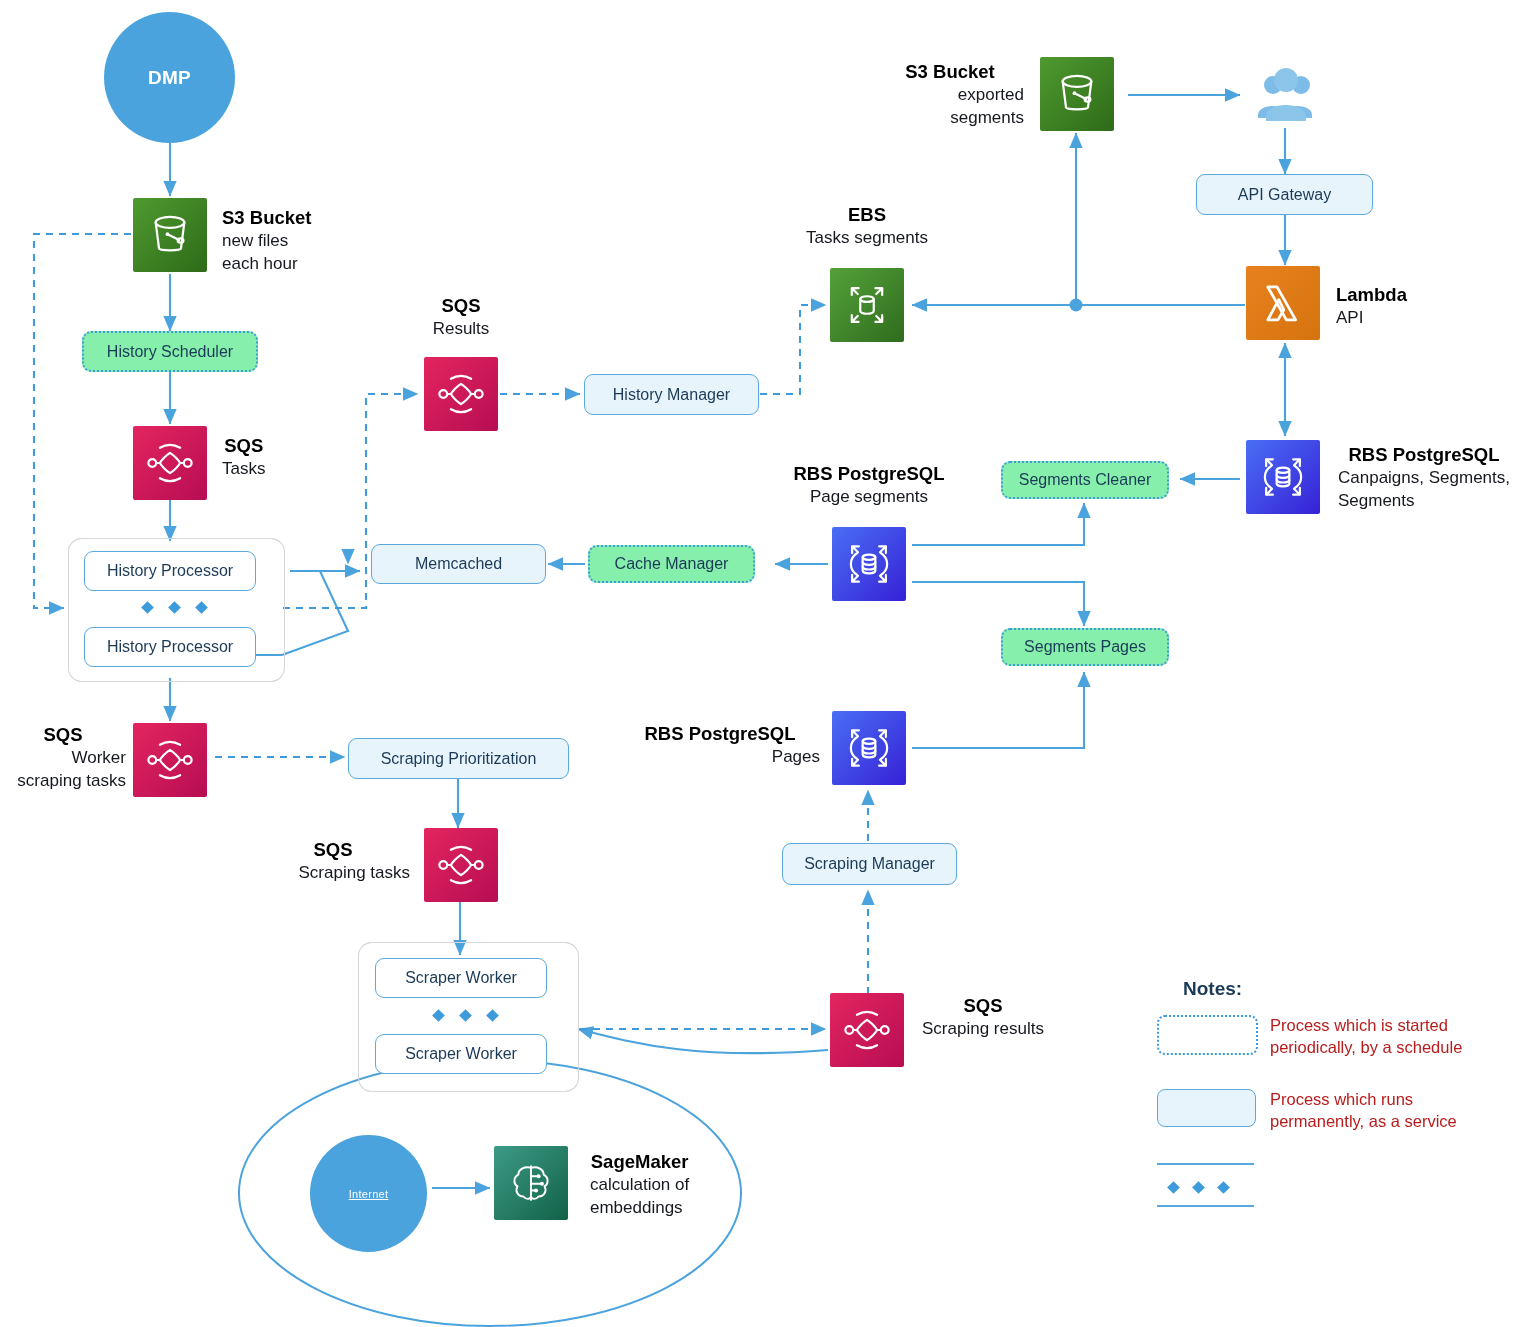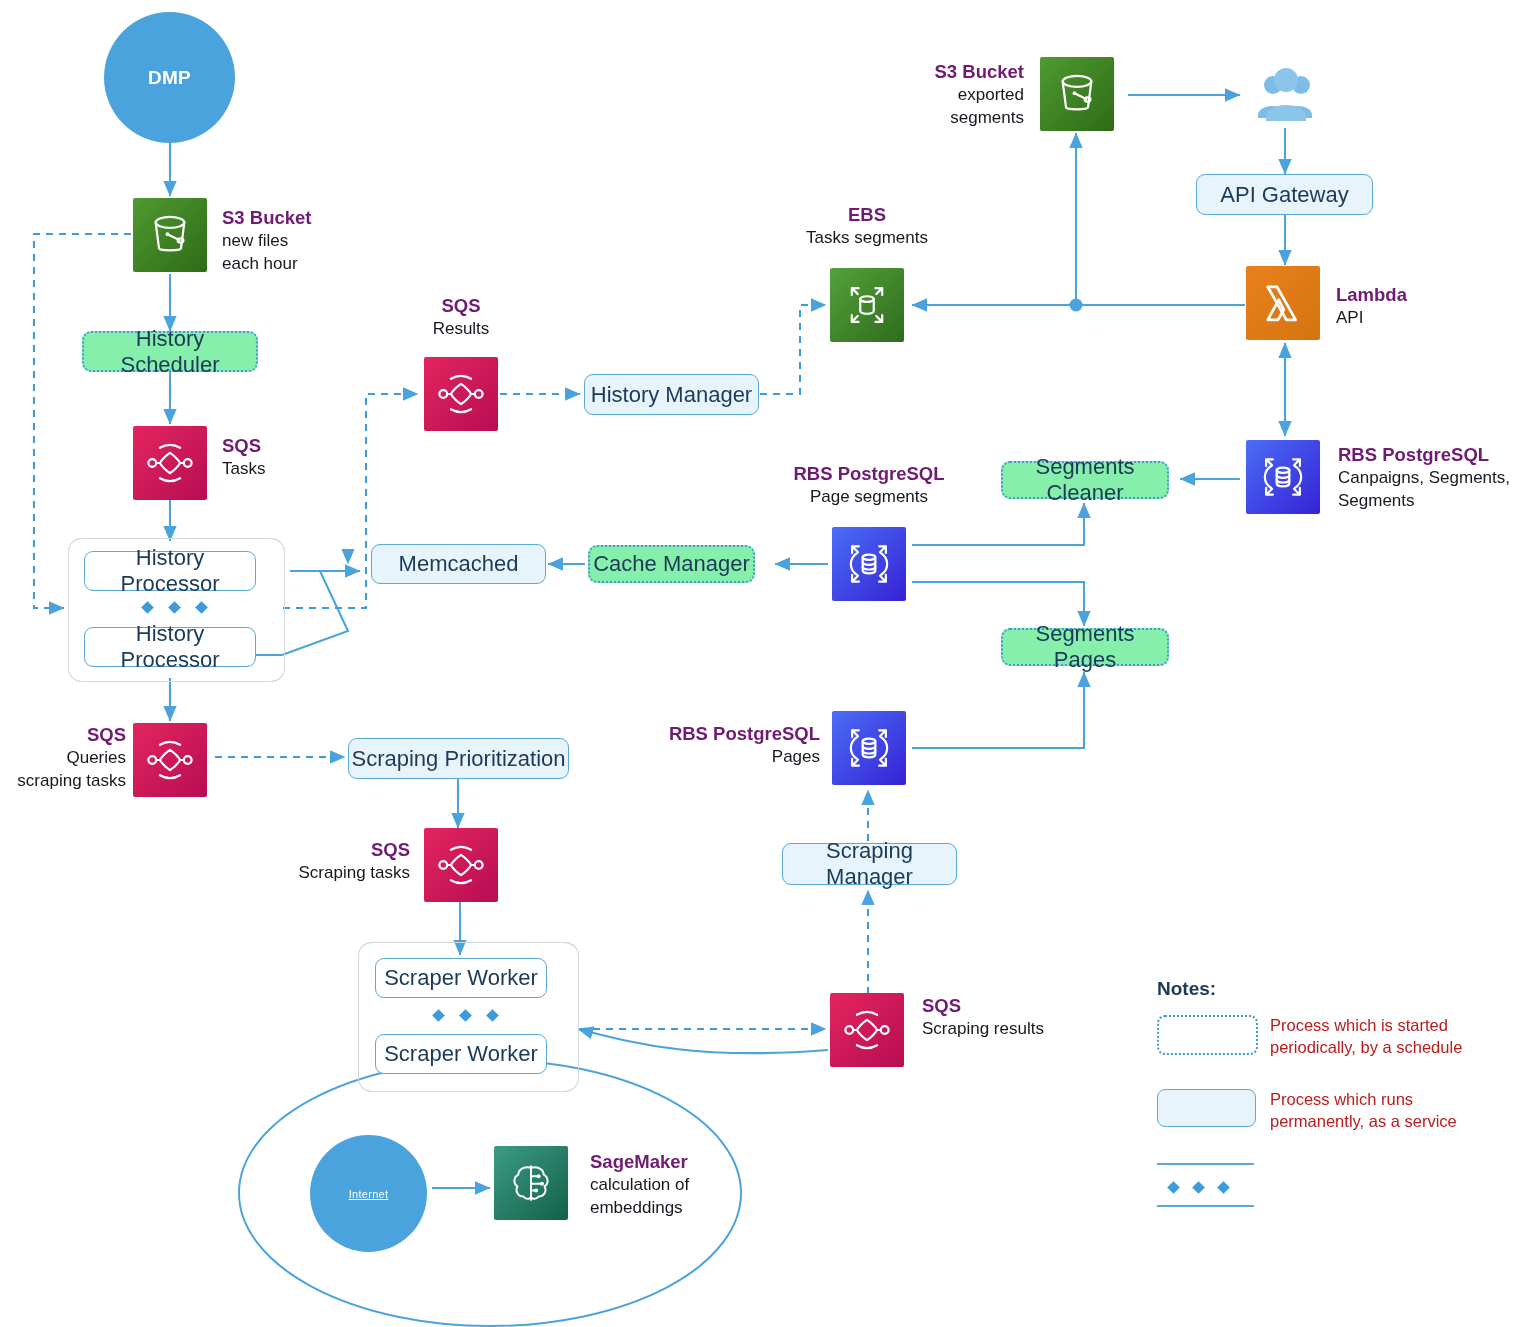--- a/index.html
+++ b/index.html
@@ -10,31 +10,31 @@
   .aws-icon svg{width:54px;height:54px;display:block;}
 
   .ic-s3{background:linear-gradient(135deg,#4f9a30 0%,#2e6b18 100%);}
   .ic-sqs{background:linear-gradient(135deg,#e3255f 0%,#b70d53 100%);}
   .ic-ebs{background:linear-gradient(135deg,#54a13a 0%,#2f6c1d 100%);}
   .ic-lambda{background:linear-gradient(135deg,#e8811d 0%,#d5740f 100%);}
   .ic-rds{background:linear-gradient(135deg,#4a6ef5 0%,#3621d6 100%);}
   .ic-sage{background:linear-gradient(135deg,#3d9b85 0%,#126148 100%);}
 
   .lbl{position:absolute;line-height:1.32;color:#16191f;font-size:17px;white-space:nowrap;}
-  .lbl .t{font-weight:bold;color:#701a75;font-size:18.5px;display:block;}
+  .lbl .t{font-weight:bold;color:#000000;font-size:18.5px;display:block;text-align:center;}
   .lbl.r{text-align:right;}
   .lbl.c{text-align:center;}
 
   
   .circ{position:absolute;border-radius:50%;background:#4ba3dd;color:#fff;display:flex;align-items:center;justify-content:center;font-size:19px;font-weight:bold;letter-spacing:.3px;}
   .circ.small{font-size:11px;font-weight:normal;text-decoration:underline;}
 
   
   .proc{position:absolute;display:flex;align-items:center;justify-content:center;
-        font-size:22px;color:#1b3a57;box-sizing:border-box;text-align:center;}
+        font-size:16px;color:#1b3a57;box-sizing:border-box;text-align:center;}
   .proc.service{background:#e8f4fc;border:1.6px solid #5aa9dd;border-radius:9px;}
   .proc.sched{background:#86efac;border:2px dotted #3d9adb;border-radius:9px;}
   .proc.worker{background:#ffffff;border:1.6px solid #5aa9dd;border-radius:9px;}
 
   
   .brace{position:absolute;border:1.6px solid #d4d8db;border-radius:14px;background:transparent;}
   .dots{position:absolute;display:flex;gap:18px;align-items:center;}
   .dots i{width:9px;height:9px;background:#3d9adb;transform:rotate(45deg);display:block;}
 
   
@@ -341,21 +341,21 @@
       <path d="M20,14 A24,24 0 0,1 44,14"></path>
         <path d="M20,50 A24,24 0 0,0 44,50"></path>
       <path d="M32,20 C38,24 41,27 44,32 C41,37 38,40 32,44 C26,40 23,37 20,32 C23,27 26,24 32,20 Z"></path>
       <circle cx="11" cy="32" r="4.6"></circle>
         <circle cx="53" cy="32" r="4.6"></circle>
       <path d="M16.5,32 L19,32 M45,32 L48,32"></path>
     </svg>
   </div>
   <div class="lbl r" style="left:0px;top:723px;width:126px;">
     <span class="t">SQS</span>
-    <span>Queries</span><br>
+    <span>Worker</span><br>
     <span>scraping tasks</span>
   </div>
 
   <div class="proc service" style="left:348px;top:738px;width:221px;height:41px;">
     <span>Scraping Prioritization</span>
   </div>
 
   <div class="aws-icon ic-sqs" style="left:424px;top:828px;">
     <svg viewBox="0 0 64 64" fill="none" stroke="#fff" stroke-width="2.6" stroke-linecap="round" stroke-linejoin="round">
       <path d="M20,14 A24,24 0 0,1 44,14"></path>
@@ -419,21 +419,21 @@
       <circle cx="38" cy="41" r="2.4" fill="#fff" stroke="none"></circle>
       <path d="M32,24 L41,24 M32,33 L45,33 M32,41 L38,41"></path>
     </svg>
   </div>
   <div class="lbl" style="left:590px;top:1150px;">
     <span class="t">SageMaker</span>
     <span>calculation of</span><br>
     <span>embeddings</span>
   </div>
 
-  <div class="notes-title" style="left:1157px;top:978px;">Notes:</div>
+  <div class="notes-title" style="left:1183px;top:978px;">Notes:</div>
 
   <div class="sw-dotted" style="left:1157px;top:1015px;width:97px;height:36px;"></div>
   <div class="note-txt" style="left:1270px;top:1014px;">
     <span>Process which is started</span><br>
     <span>periodically, by a schedule</span>
   </div>
 
   <div class="sw-solid" style="left:1157px;top:1089px;width:97px;height:36px;"></div>
   <div class="note-txt" style="left:1270px;top:1088px;">
     <span>Process which runs</span><br>

